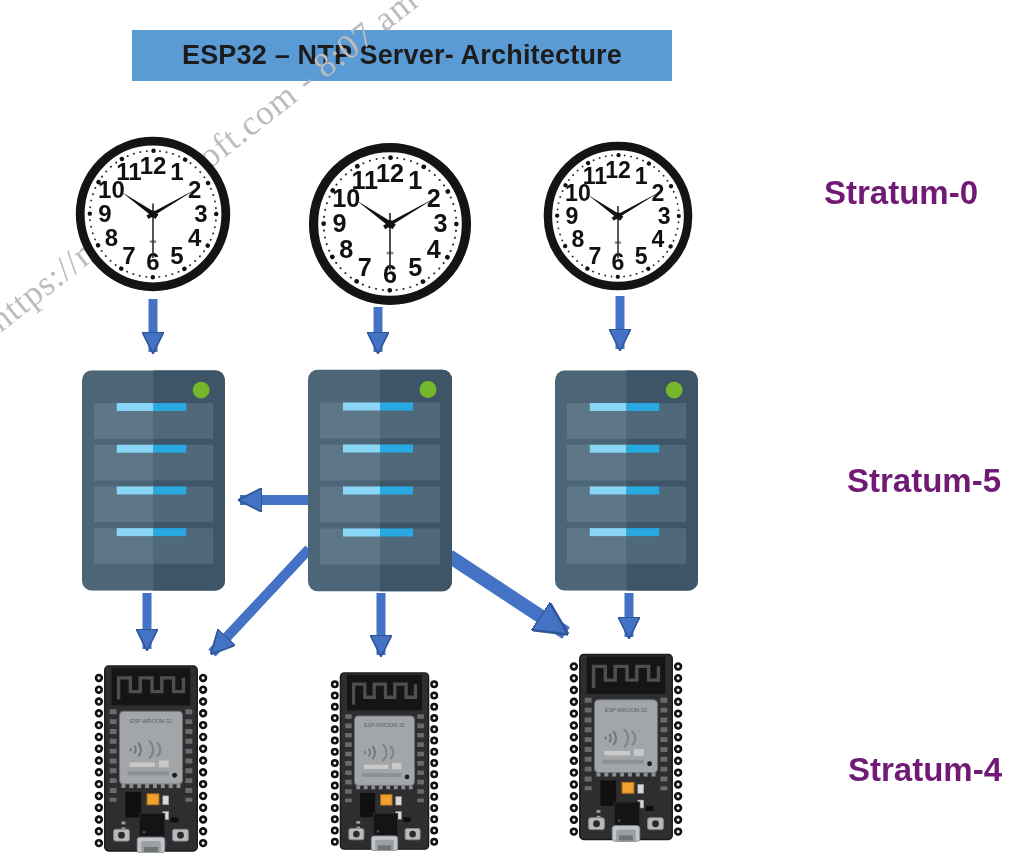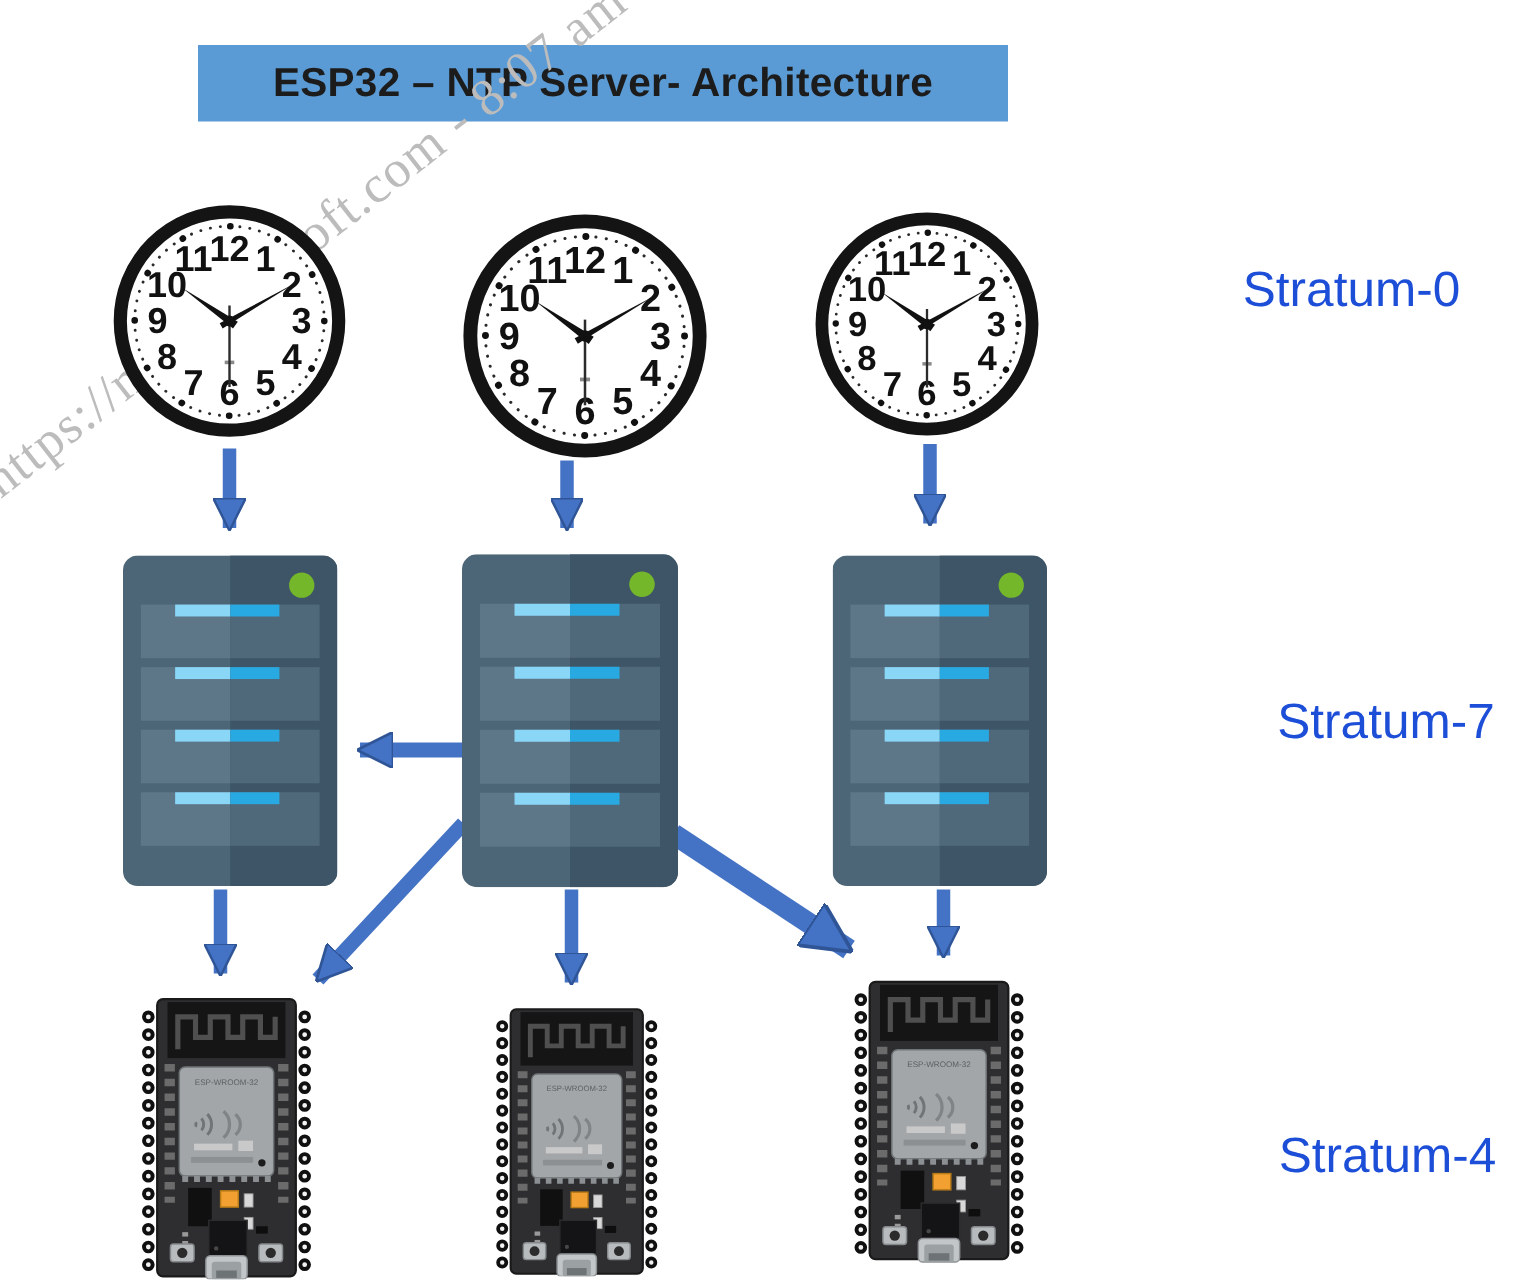--- a/index.html
+++ b/index.html
@@ -12,21 +12,21 @@
   
   .watermark{position:absolute;left:6px;top:300px;line-height:40px;z-index:2;
              transform:rotate(-38deg);transform-origin:0 100%;
              font-family:"Liberation Serif",serif;font-size:35px;letter-spacing:1px;
              color:#bcbcbc;white-space:nowrap;pointer-events:none;}
   
   .icon{position:absolute;}
   .z-low{z-index:3;}
   .z-high{z-index:5;}  
   
-  .stratum{position:absolute;transform:translateX(-50%);font-size:33px;color:#1d4ed8;z-index:5;white-space:nowrap;}
+  .stratum{position:absolute;transform:translateX(-50%);font-size:33px;color:#701a75;z-index:5;white-space:nowrap;font-weight:bold;}
   #arrow-layer{position:absolute;left:0;top:0;z-index:4;}
 </style>
 </head>
 <body>
 
 <div id="stage">
 
   <svg width="0" height="0" style="position:absolute" aria-hidden="true">
     <defs>
 
@@ -193,16 +193,16 @@
       <use href="#sym-server"></use>
     </svg>
   <svg class="icon z-high" style="left:308px;top:369px" width="144" height="223">
       <use href="#sym-server"></use>
     </svg>
   <svg class="icon z-high" style="left:555px;top:369px" width="143" height="223">
       <use href="#sym-server"></use>
     </svg>
 
   <div class="stratum" style="left:901px;top:174px">Stratum-0</div>
-  <div class="stratum" style="left:924px;top:462px">Stratum-7</div>
+  <div class="stratum" style="left:924px;top:462px">Stratum-5</div>
   <div class="stratum" style="left:925px;top:751px">Stratum-4</div>
 
 </div>
 
 </body></html>

